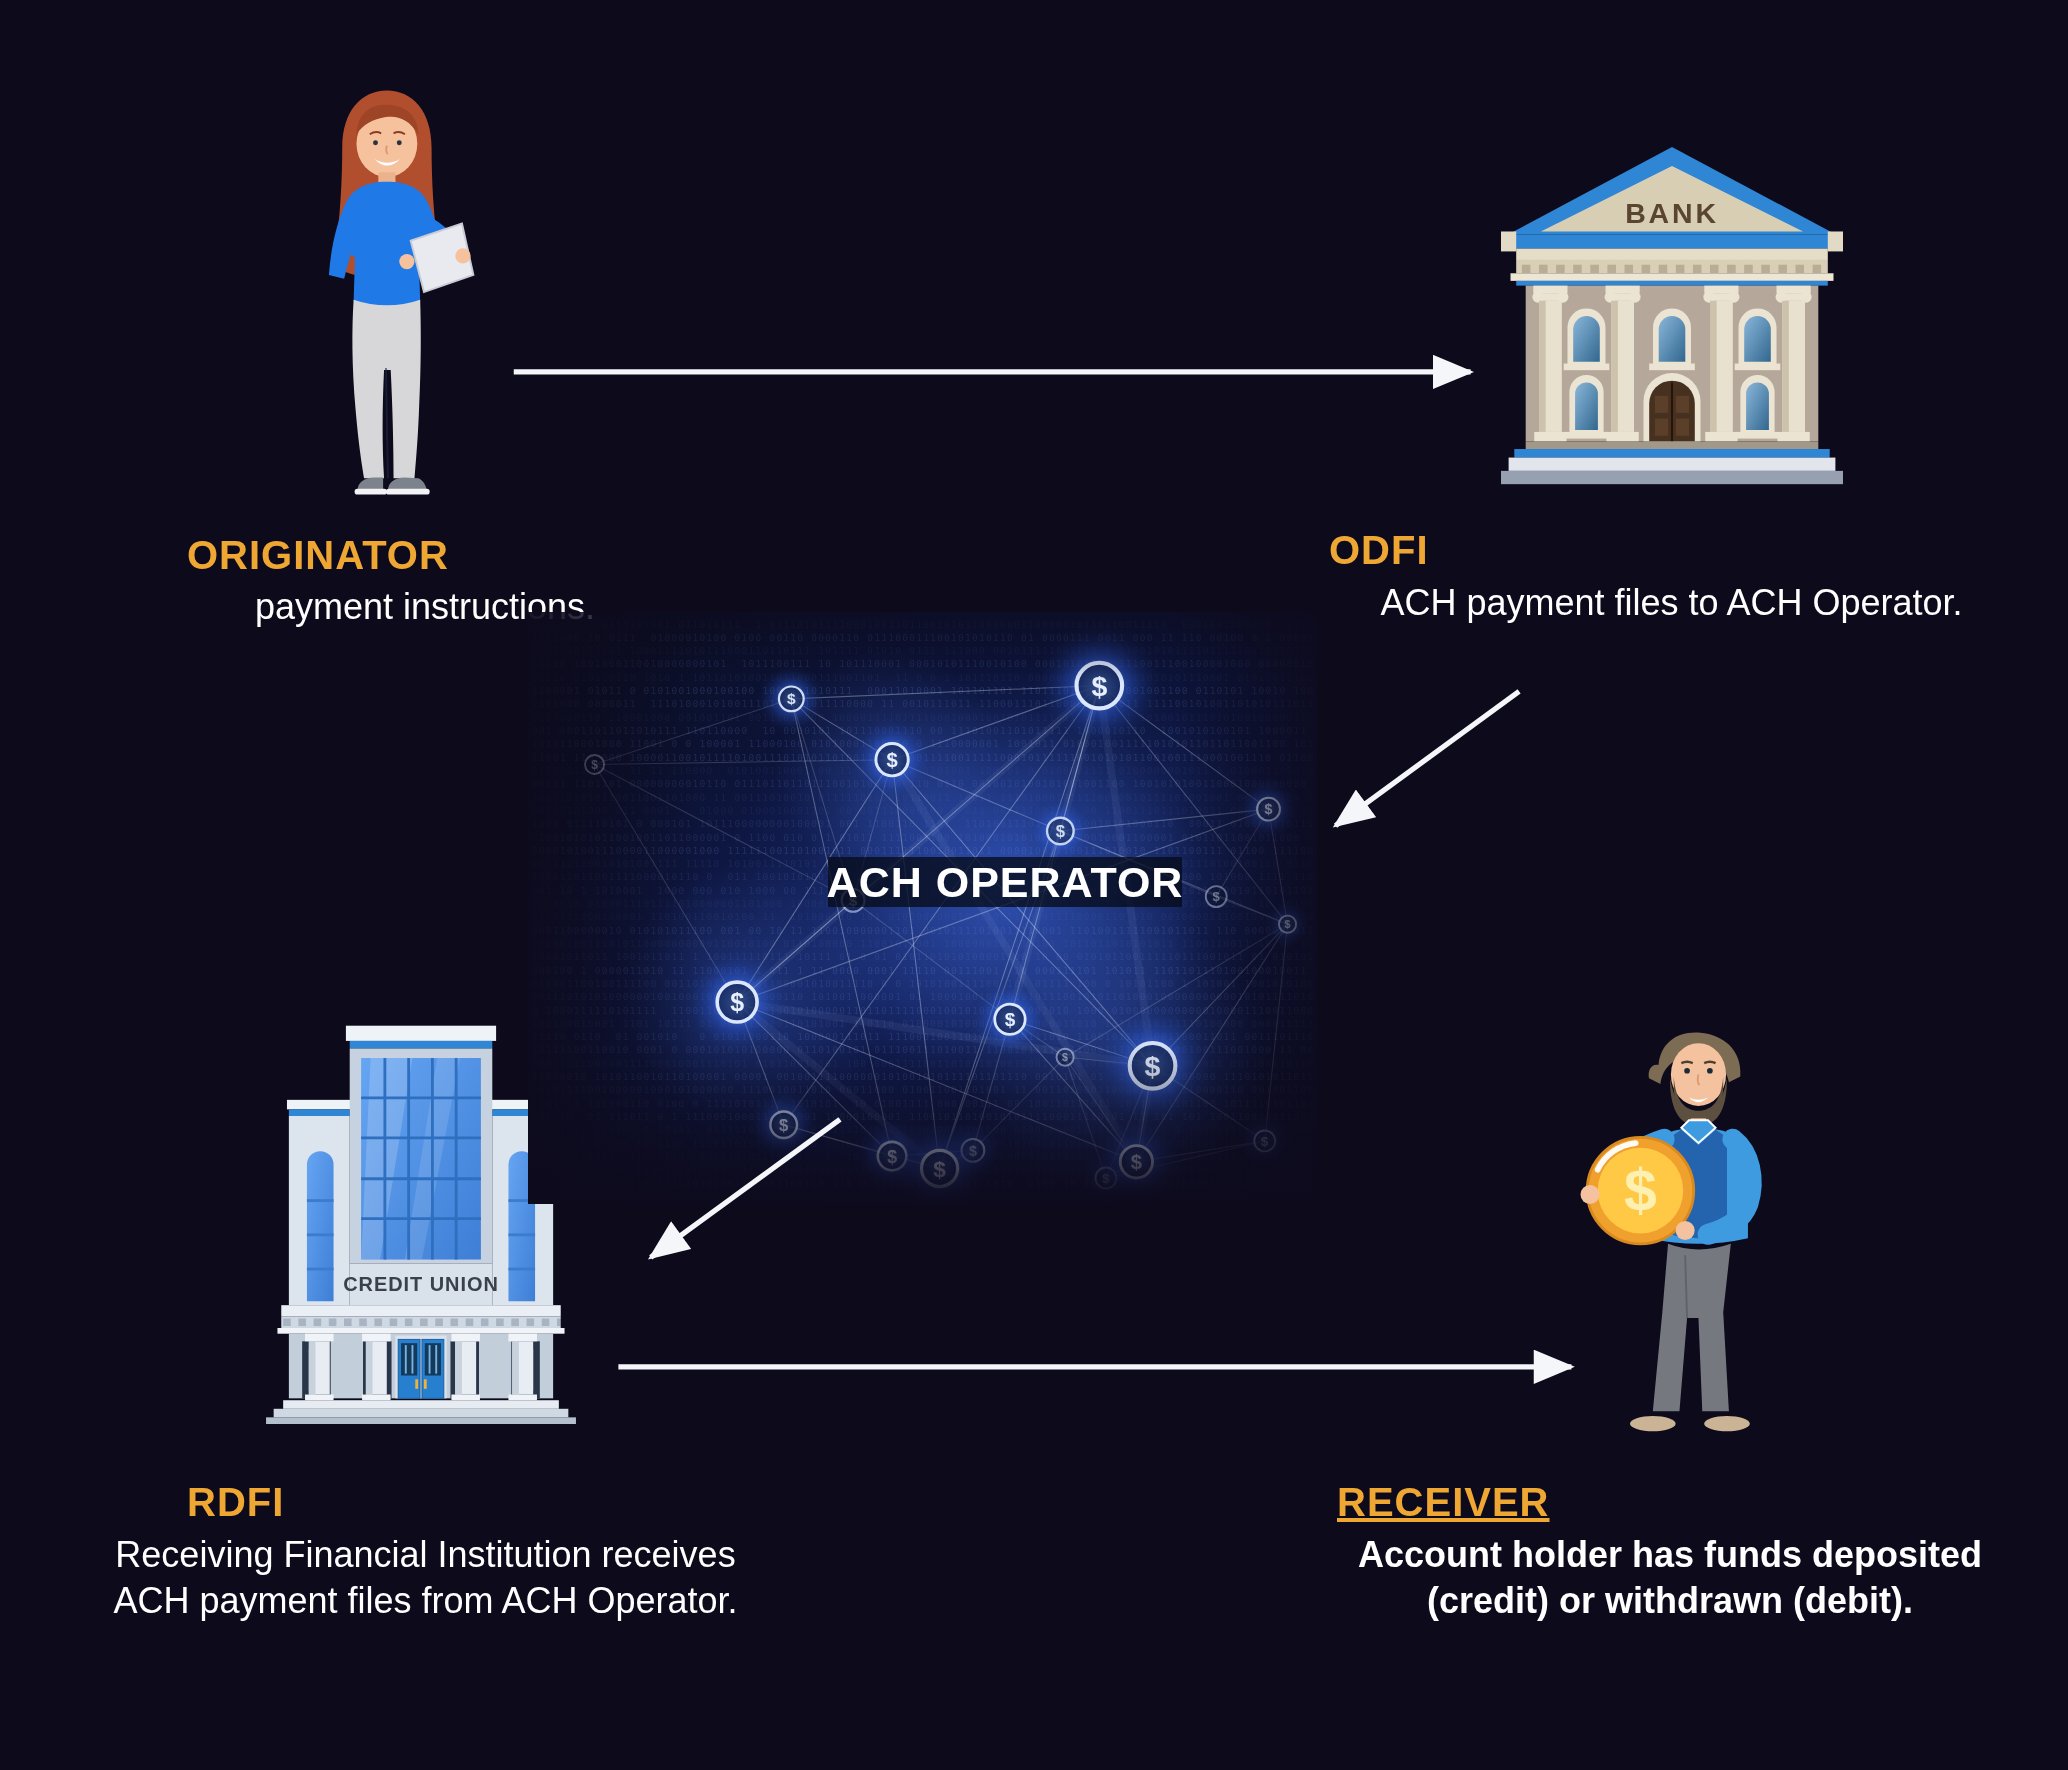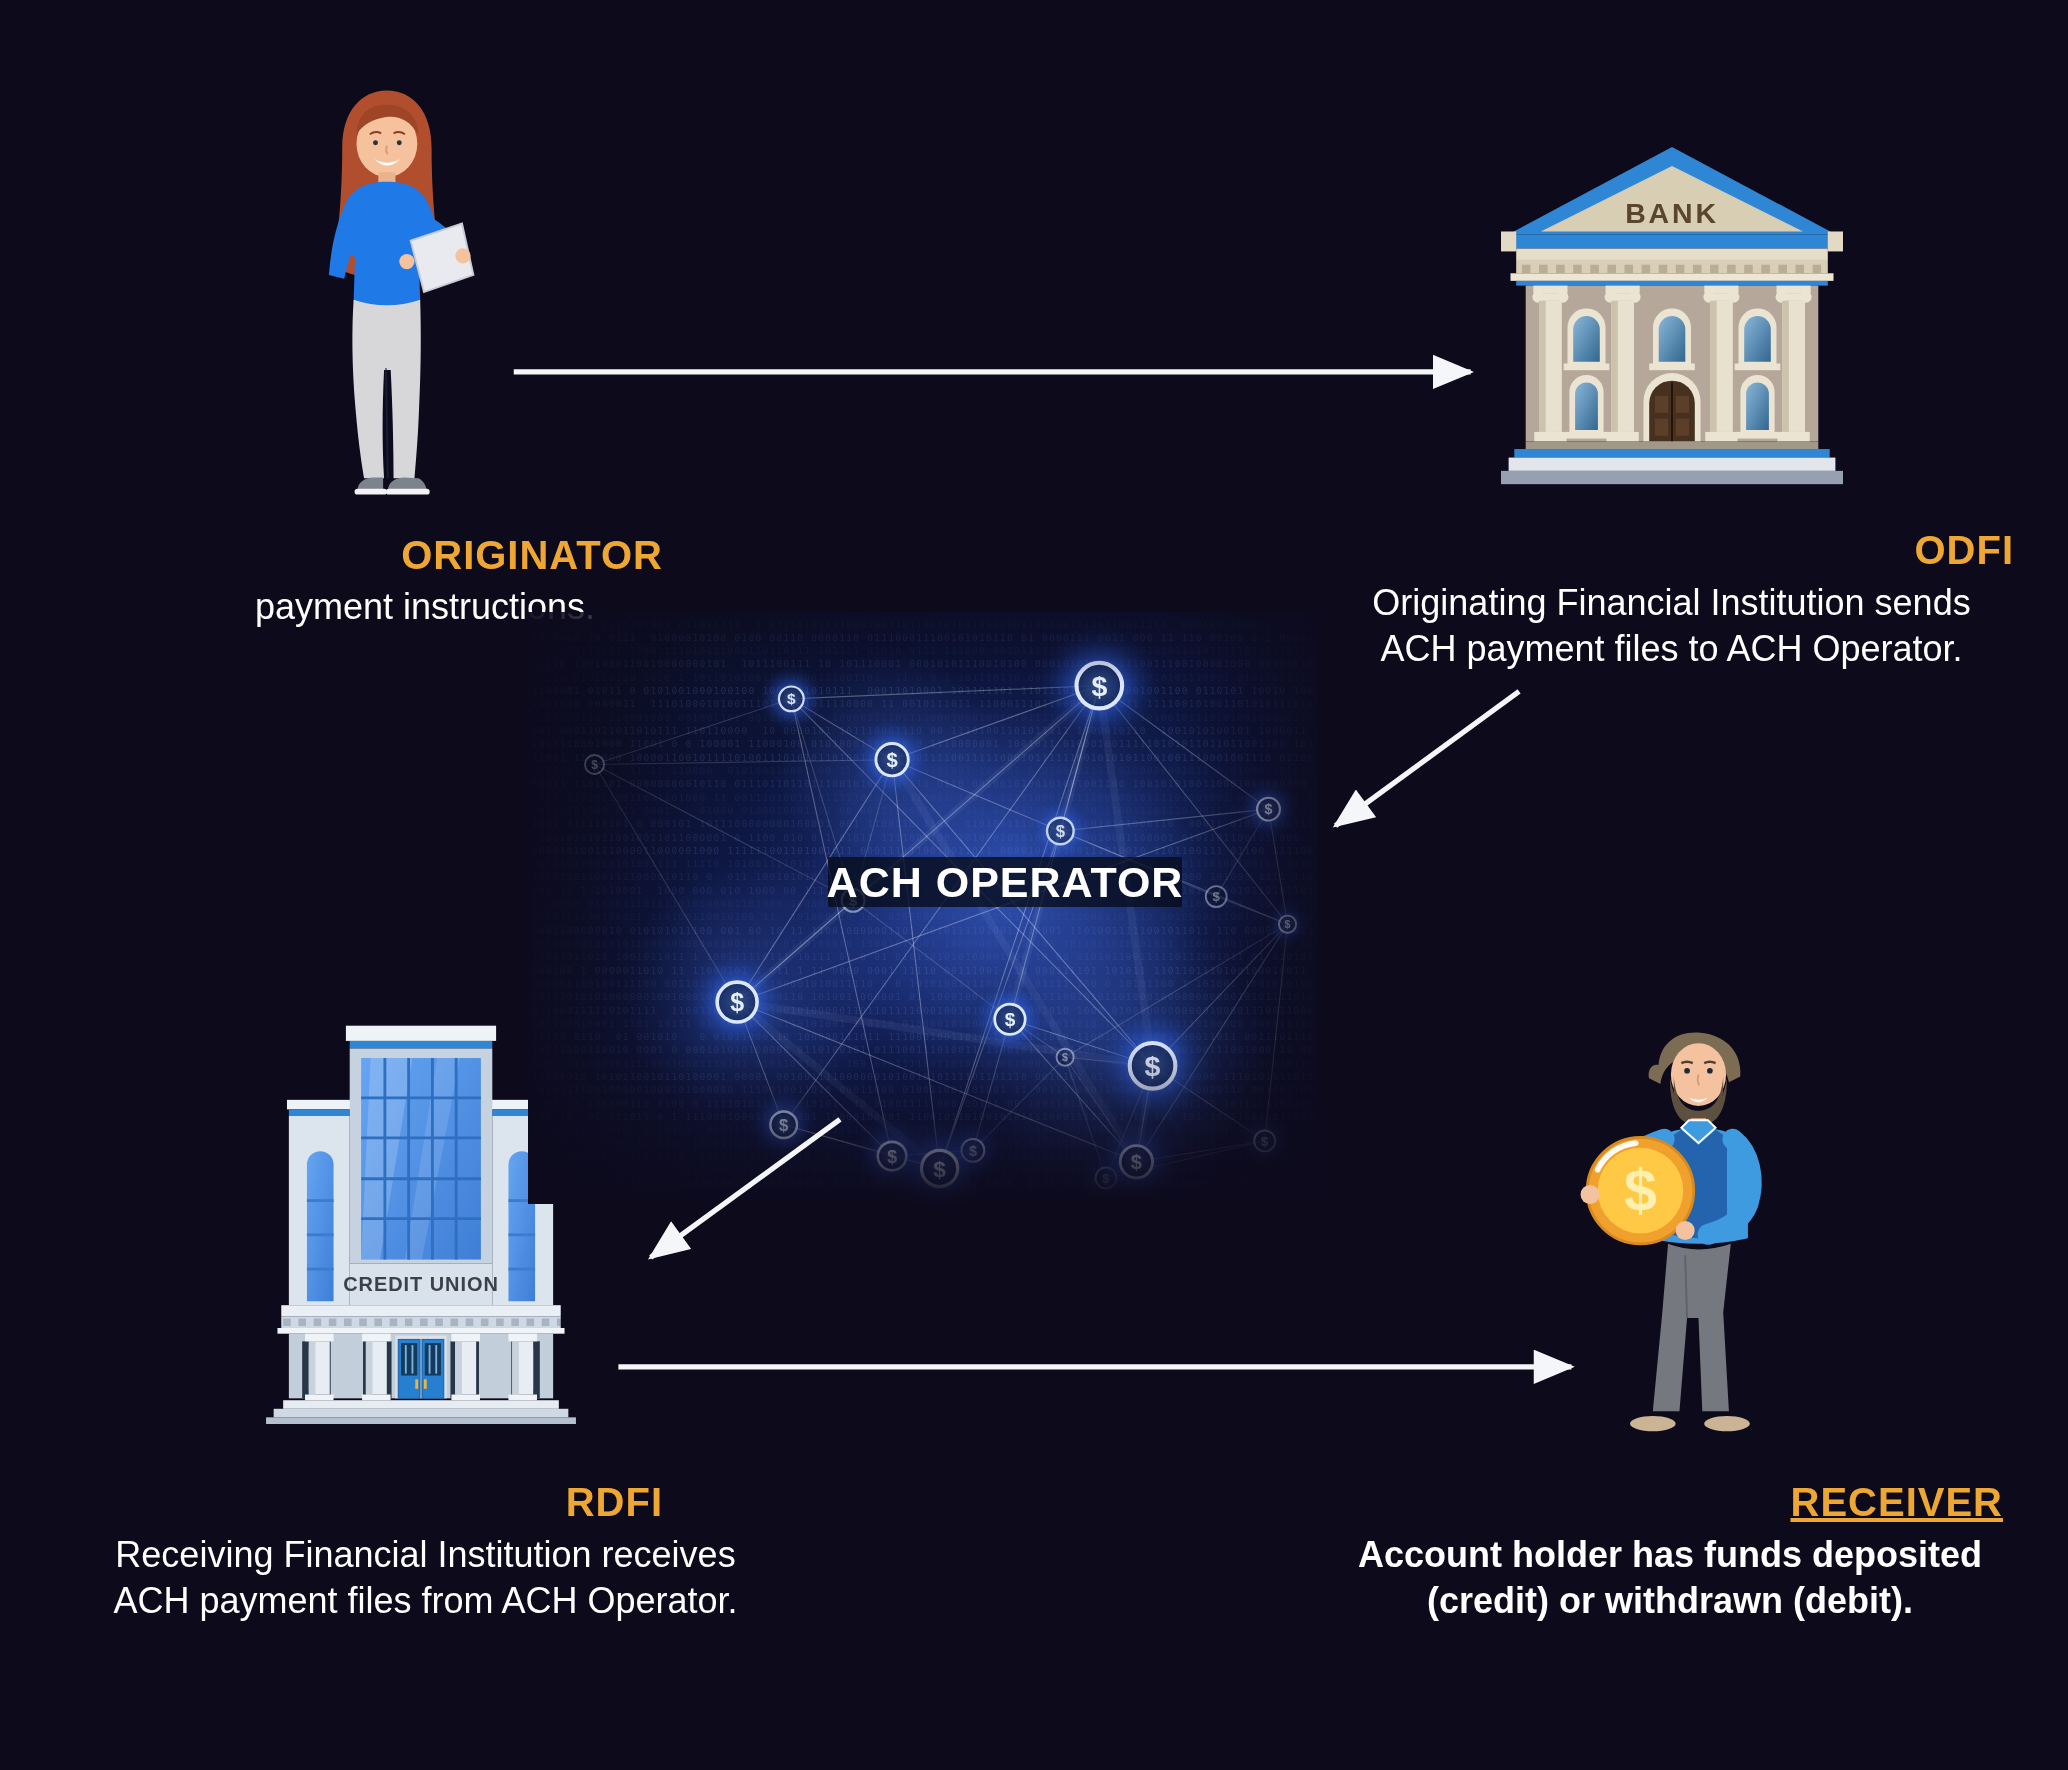--- a/index.html
+++ b/index.html
@@ -4,21 +4,21 @@
 <style>
   html,body{margin:0;padding:0;}
   body{
     width:2069px;height:1771px;position:relative;overflow:hidden;
     background:#0d0a1c;
     font-family:"Liberation Sans","DejaVu Sans",sans-serif;
   }
   .abs{position:absolute;}
   .node-title{
     font-size:40px;font-weight:bold;letter-spacing:1px;color:#efa733;
-    text-align:right;white-space:nowrap;
+    text-align:left;white-space:nowrap;
   }
   .node-desc{
     font-size:36px;color:#ffffff;text-align:center;line-height:46px;white-space:nowrap;
   }
   
   .network{
     left:528px;top:612px;width:789px;height:592px;
     background:
       radial-gradient(ellipse 60% 55% at 62% 42%, rgba(43,82,198,0.50), rgba(20,35,110,0.18) 60%, rgba(0,0,0,0) 100%),
       radial-gradient(ellipse 70% 60% at 45% 65%, rgba(30,58,160,0.28), rgba(0,0,0,0) 75%),
@@ -562,21 +562,20 @@
   <div class="network-label">ACH OPERATOR</div>
 </div>
 
 <div class="abs node-title" style="left: 187px; top: 533px; width: 476px; color: rgb(239, 167, 51);">ORIGINATOR</div>
 <div class="abs node-desc" style="left:187px;top:584px;width:476px;">
   <div>payment instructions.</div>
 </div>
 
 <div class="abs node-title" style="left: 1329px; top: 528px; width: 685px; color: rgb(239, 167, 51);">ODFI</div>
 <div class="abs node-desc" style="left:1310px;top:580px;width:723px;">
-  <div>Originating Financial Institution sends</div>
   <div>ACH payment files to ACH Operator.</div>
 </div>
 
 <div class="abs node-title" style="left: 187px; top: 1480px; width: 476px; color: rgb(239, 167, 51);">RDFI</div>
 <div class="abs node-desc" style="left:45px;top:1532px;width:761px;">
   <div>Receiving Financial Institution receives</div>
   <div>ACH payment files from ACH Operator.</div>
 </div>
 
 <div class="abs node-title" style="left: 1337px; top: 1480px; width: 666px; color: rgb(239, 167, 51); text-decoration: underline;">RECEIVER</div>

